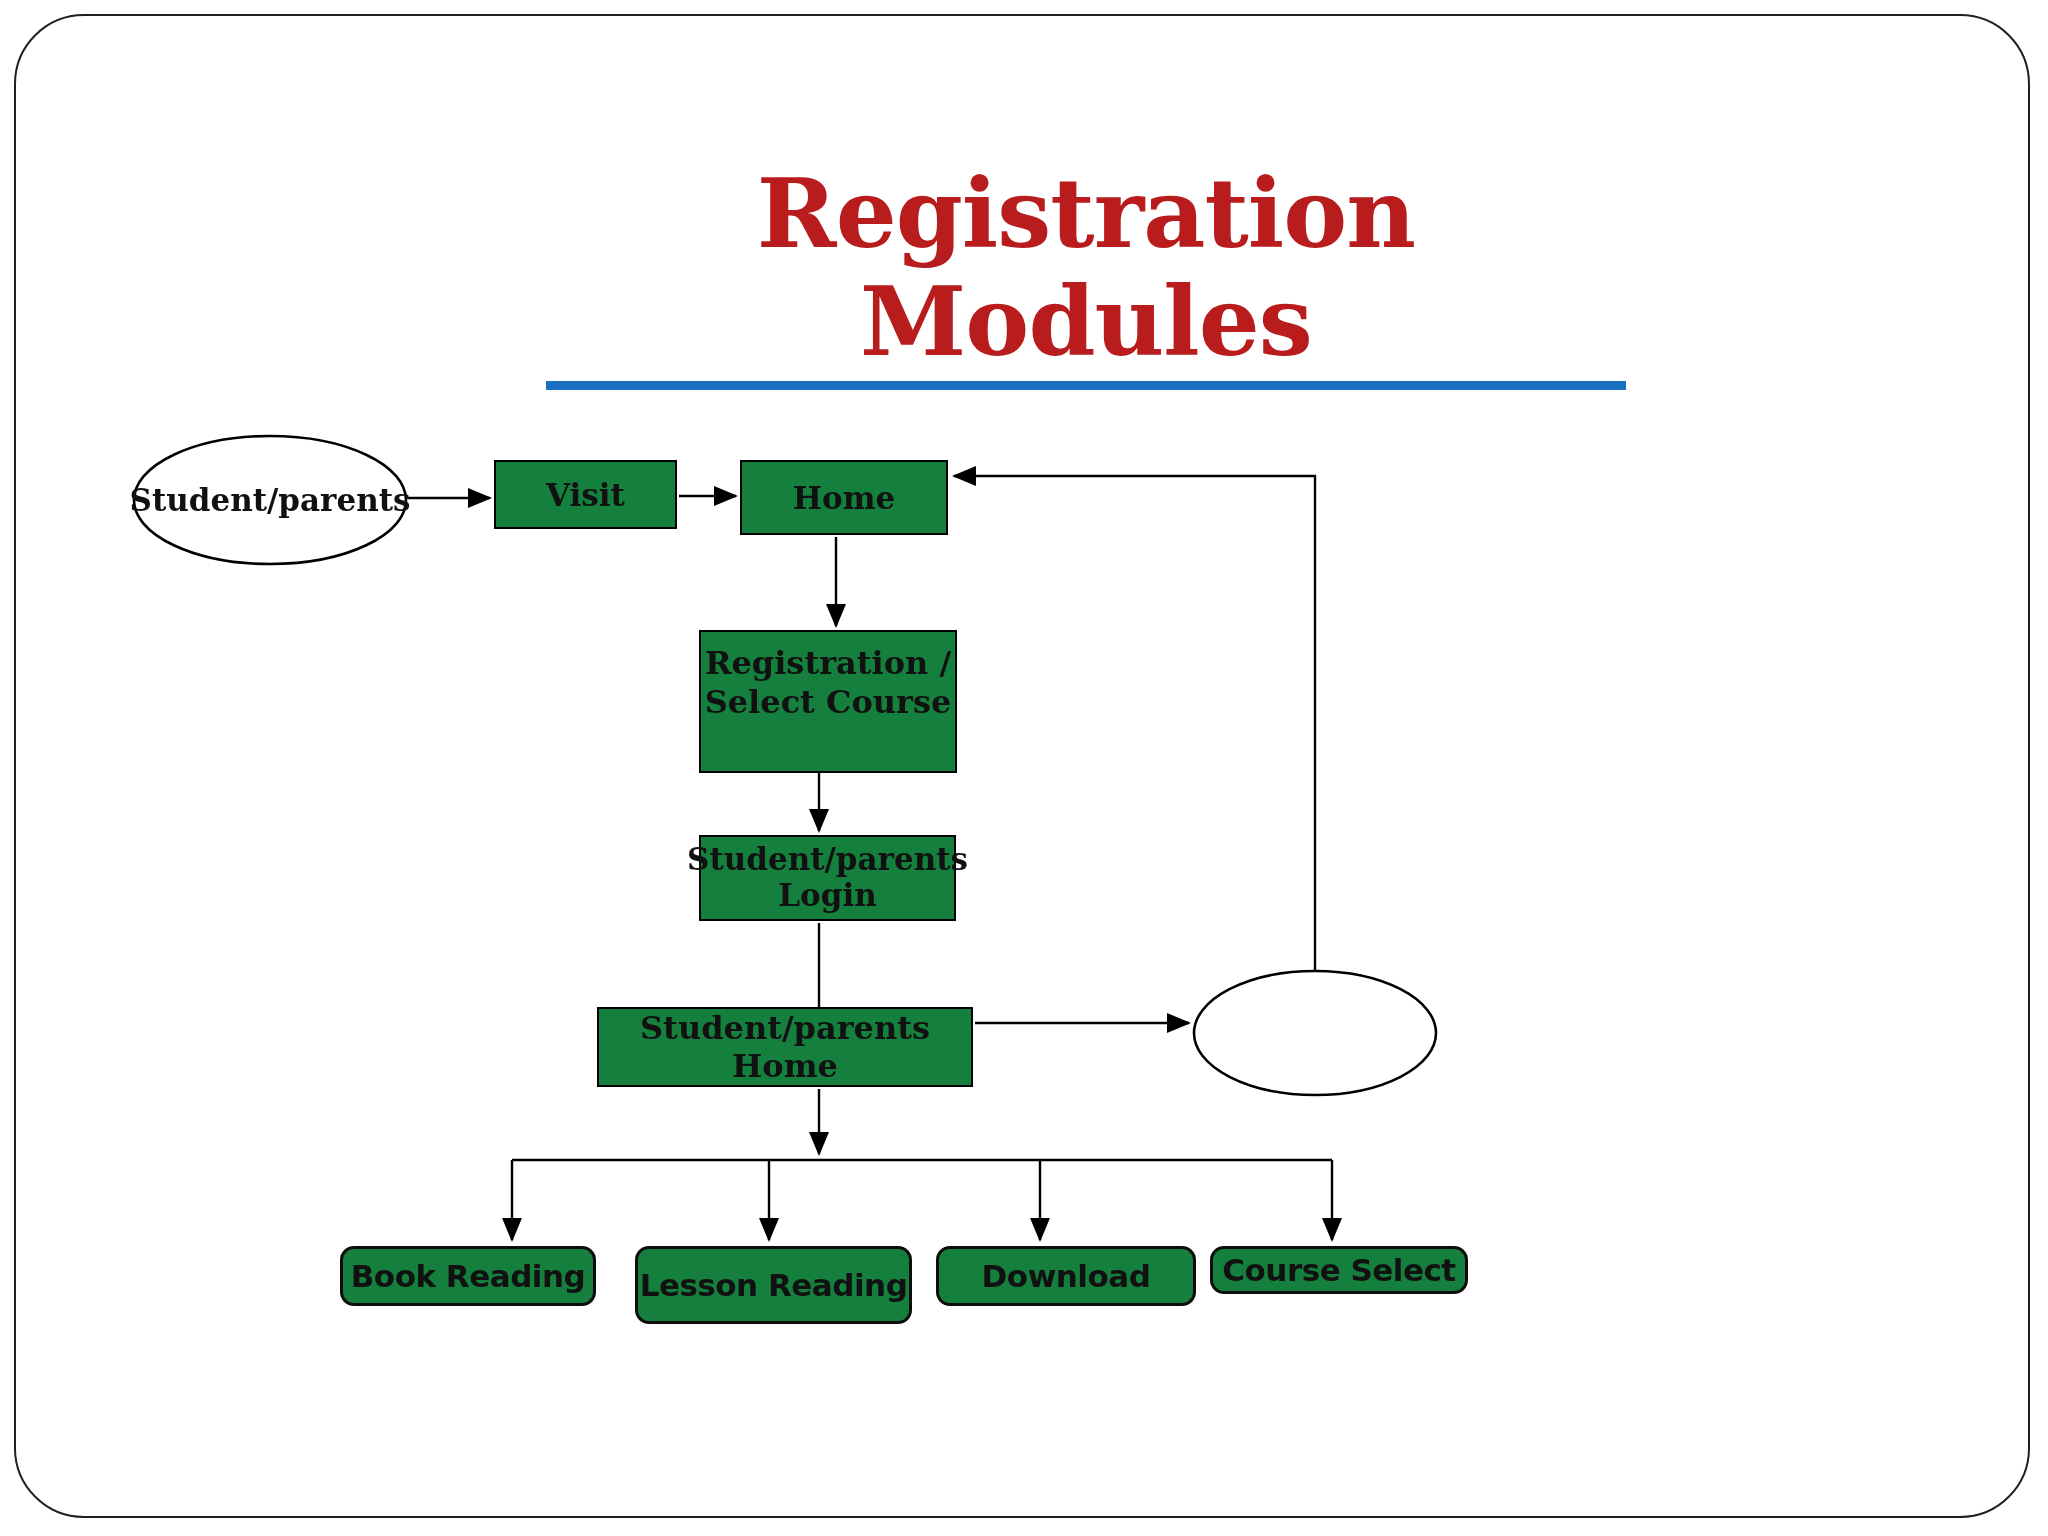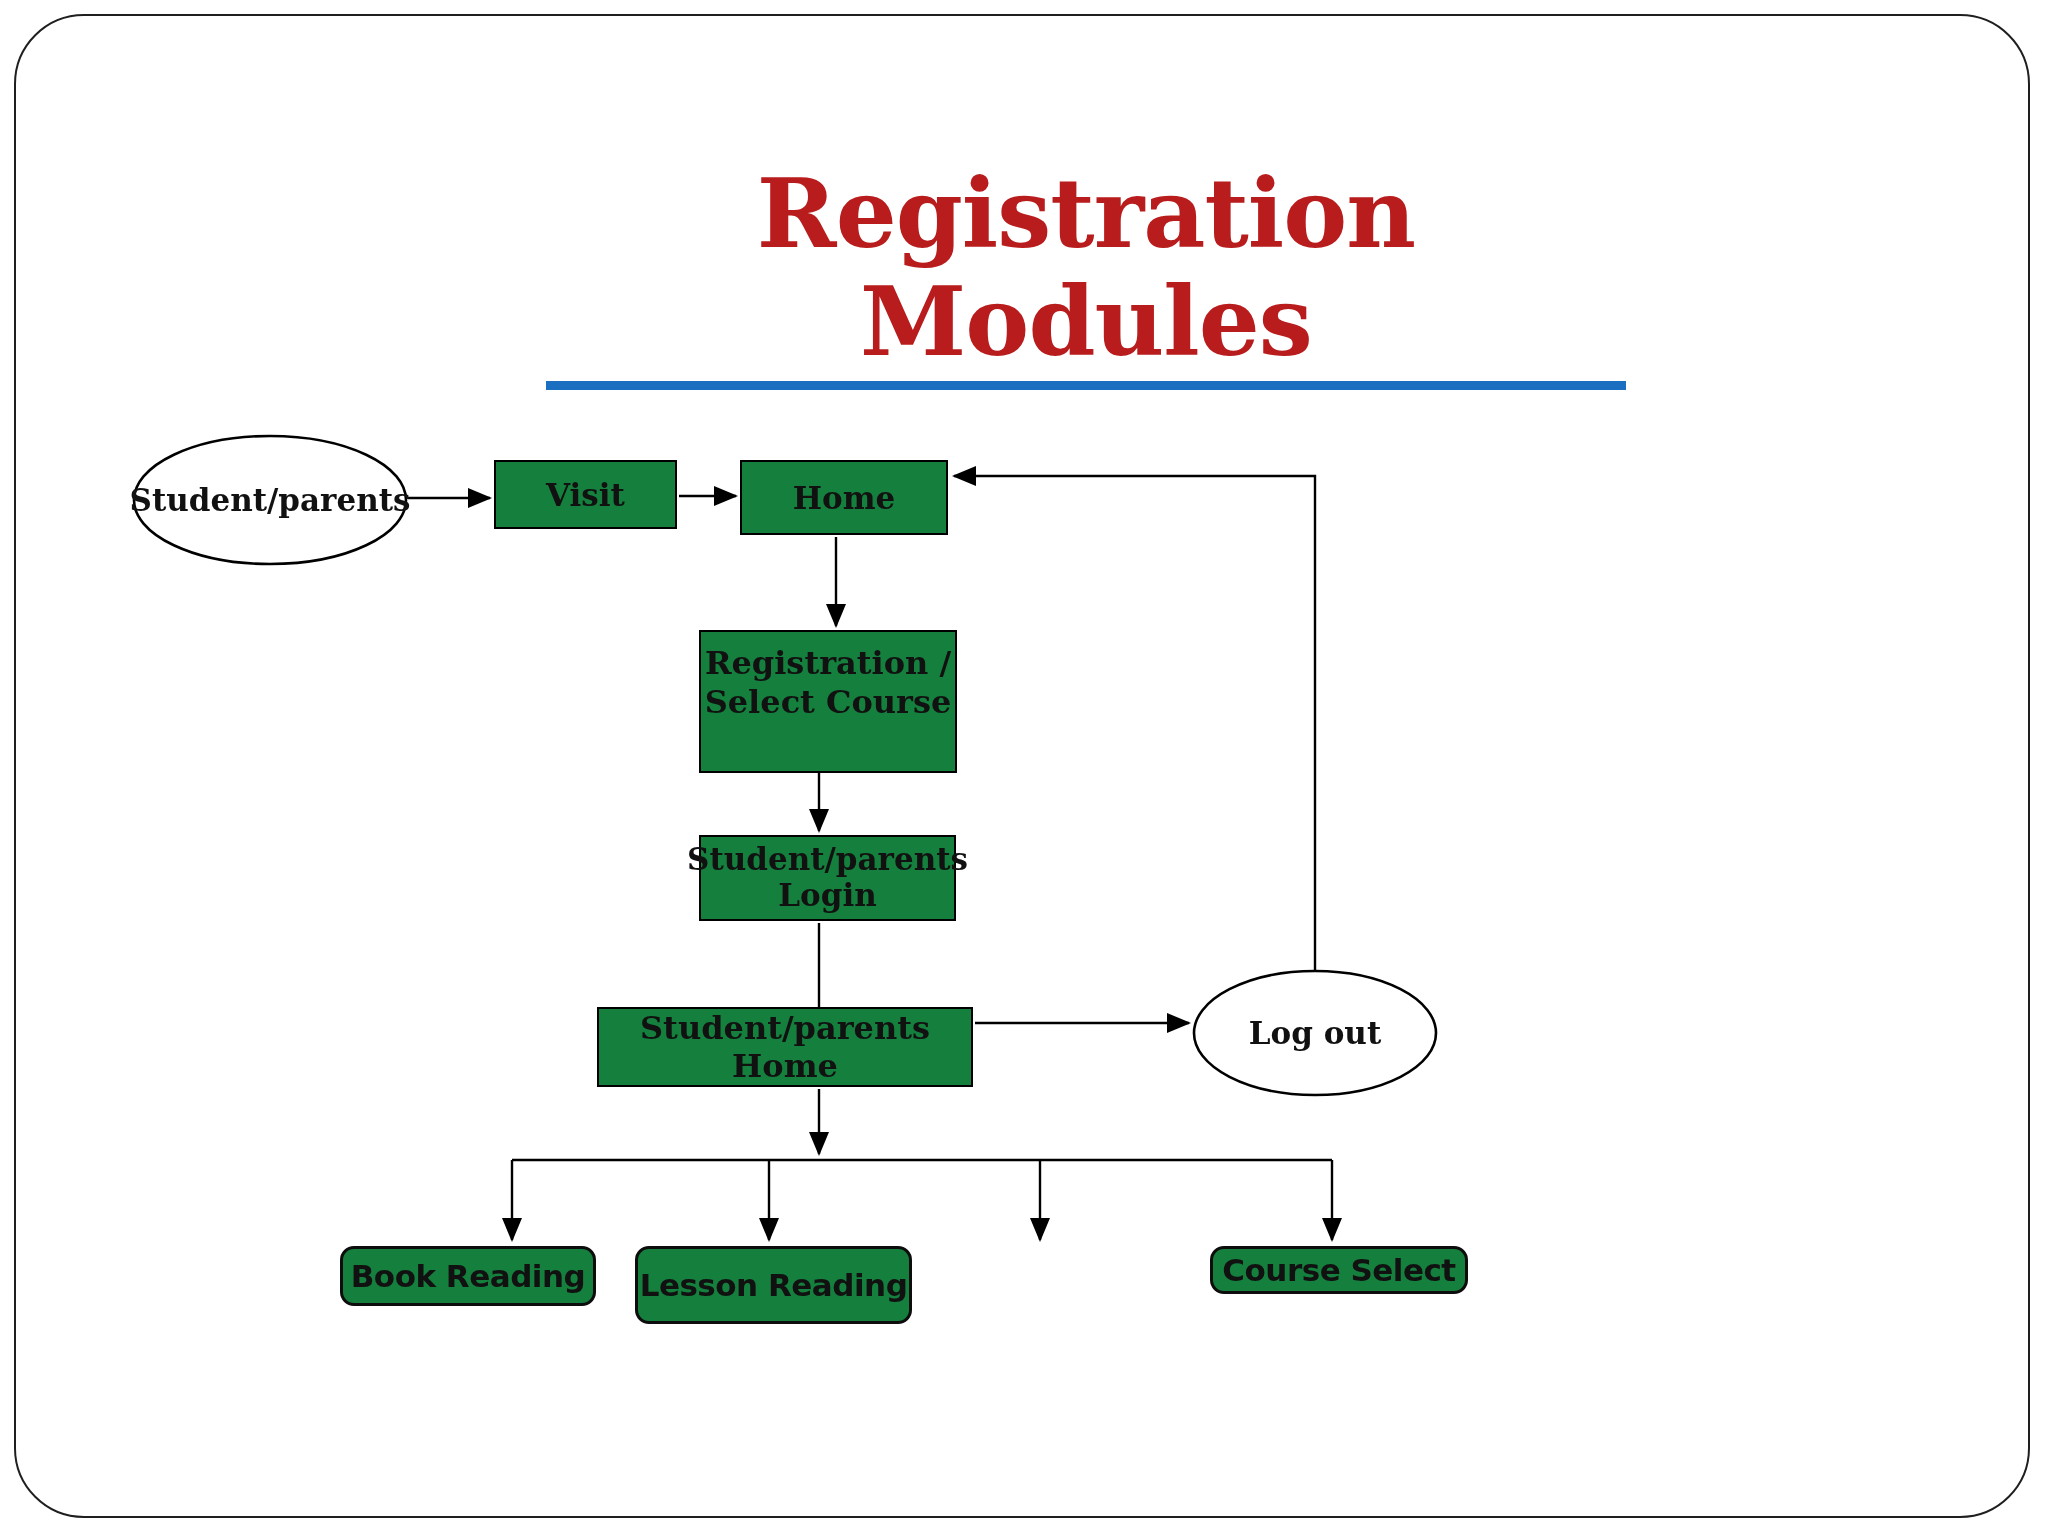--- a/index.html
+++ b/index.html
@@ -91,30 +91,30 @@
 
   <div class="node rect fs31 two-line" style="left:699px;top:835px;width:257px;height:86px;line-height:1.15;">
     <span>Student/parents</span>
     <span>Login</span>
   </div>
 
   <div class="node rect fs32" style="left:597px;top:1007px;width:376px;height:80px;">
     <span>Student/parents Home</span>
   </div>
 
-  <div class="node ellipse-label fs31" style="left:1200px;top:973px;width:230px;height:120px;">
-    <span>Log out</span>
-  </div>
 
   <div class="node pill" style="left:340px;top:1246px;width:256px;height:60px;">
     <span>Book Reading</span>
   </div>
 
   <div class="node pill" style="left:635px;top:1246px;width:277px;height:78px;">
     <span>Lesson Reading</span>
   </div>
 
+  <div class="node pill" style="left:936px;top:1246px;width:260px;height:60px;">
+    <span>Download</span>
+  </div>
 
   <div class="node pill" style="left:1210px;top:1246px;width:258px;height:48px;">
     <span>Course Select</span>
   </div>
 
 </div>
 
 </body></html>

